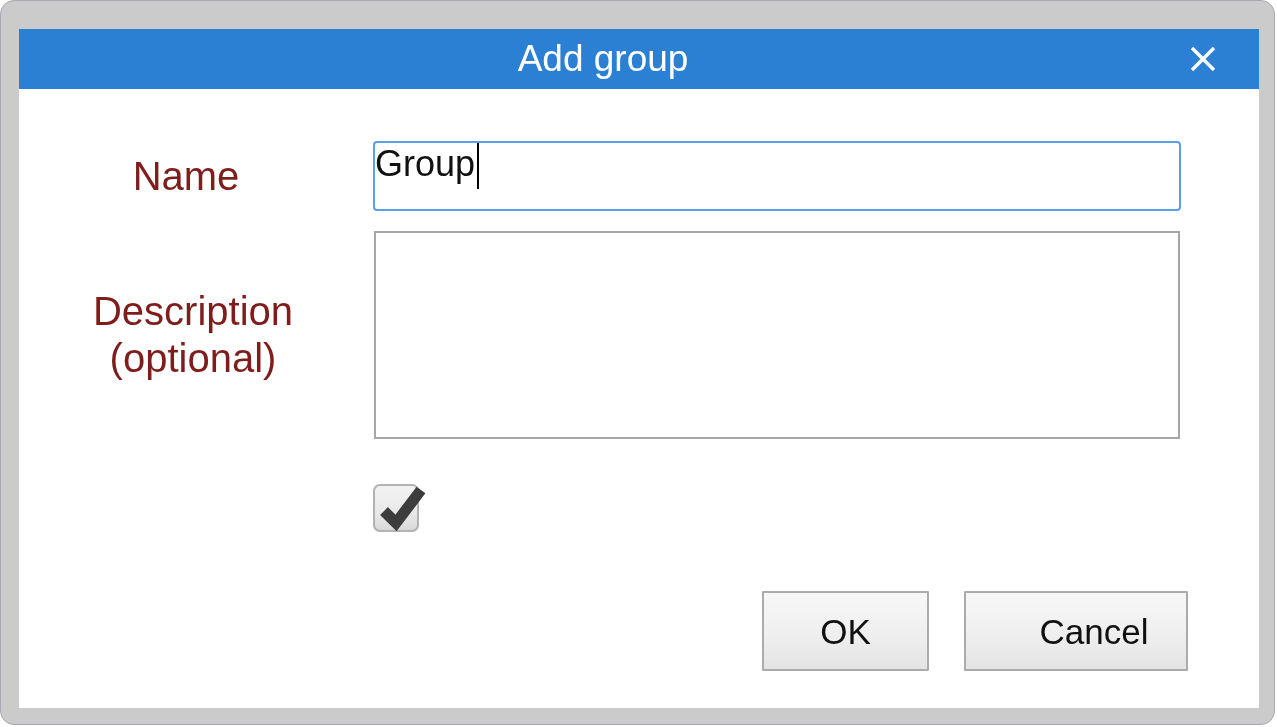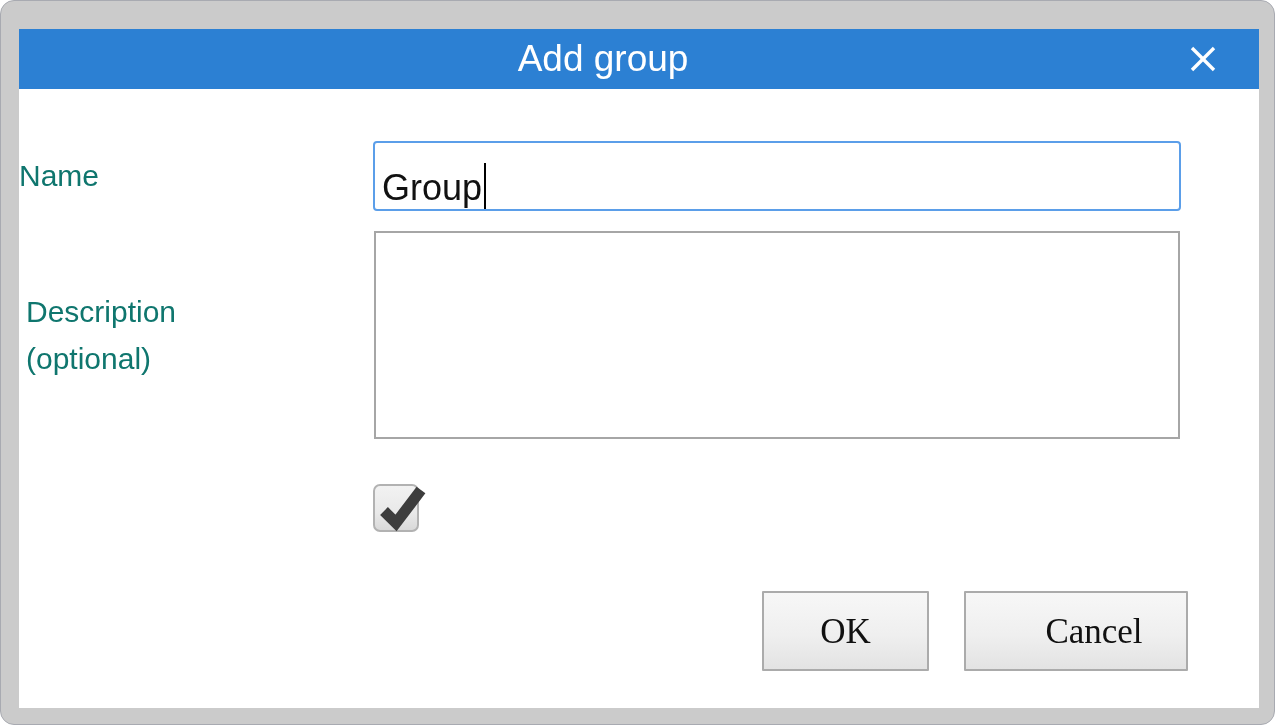--- a/index.html
+++ b/index.html
@@ -50,23 +50,23 @@
   .content {
     position: absolute;
     left: 18px; top: 88px;
     width: 1240px; height: 619px;
     background: #ffffff;
   }
   .field-label {
     position: absolute;
     left: 0;
     width: 334px;
-    color: #0f766e;
-    font-size: 30px;
-    text-align: left;
+    color: #7f1d1d;
+    font-size: 40px;
+    text-align: center;
   }
   .label-name {
     top: 52px; height: 70px;
     line-height: 70px;
   }
   .label-desc {
     top: 142px; height: 208px;
     display: flex;
     flex-direction: column;
     justify-content: center;
@@ -79,22 +79,22 @@
   }
   .text-input {
     position: absolute;
     left: 354px; top: 52px;
     width: 808px; height: 70px;
     box-sizing: border-box;
     border: 2px solid #5b9ee9;
     border-radius: 4px;
     background: #ffffff;
     display: flex;
-    align-items: flex-end;
-    padding-left: 7px;
+    align-items: flex-start;
+    padding-left: 0;
     font-size: 36px;
     color: #111111;
     cursor: text;
   }
   .caret {
     display: inline-block;
     width: 2px;
     height: 46px;
     margin-left: 2px;
     background: #000000;
@@ -133,21 +133,21 @@
   }
   .checkbox.checked svg { display: block; }
   .dlg-button {
     position: absolute;
     top: 502px;
     height: 80px;
     box-sizing: border-box;
     border: 2px solid #ababab;
     border-radius: 1px;
     background: linear-gradient(to bottom, #f7f7f7 0%, #efefef 55%, #e3e3e3 100%);
-    font-family: Liberation Serif, serif;
+    font-family: Liberation Sans, sans-serif;
     font-size: 35px;
     color: #111111;
     text-align: center;
     line-height: 76px;
     cursor: pointer;
     user-select: none;
   }
   .btn-ok { left: 743px; width: 167px; }
   .btn-cancel { left: 945px; width: 224px; padding-left: 42px; }
 </style>

